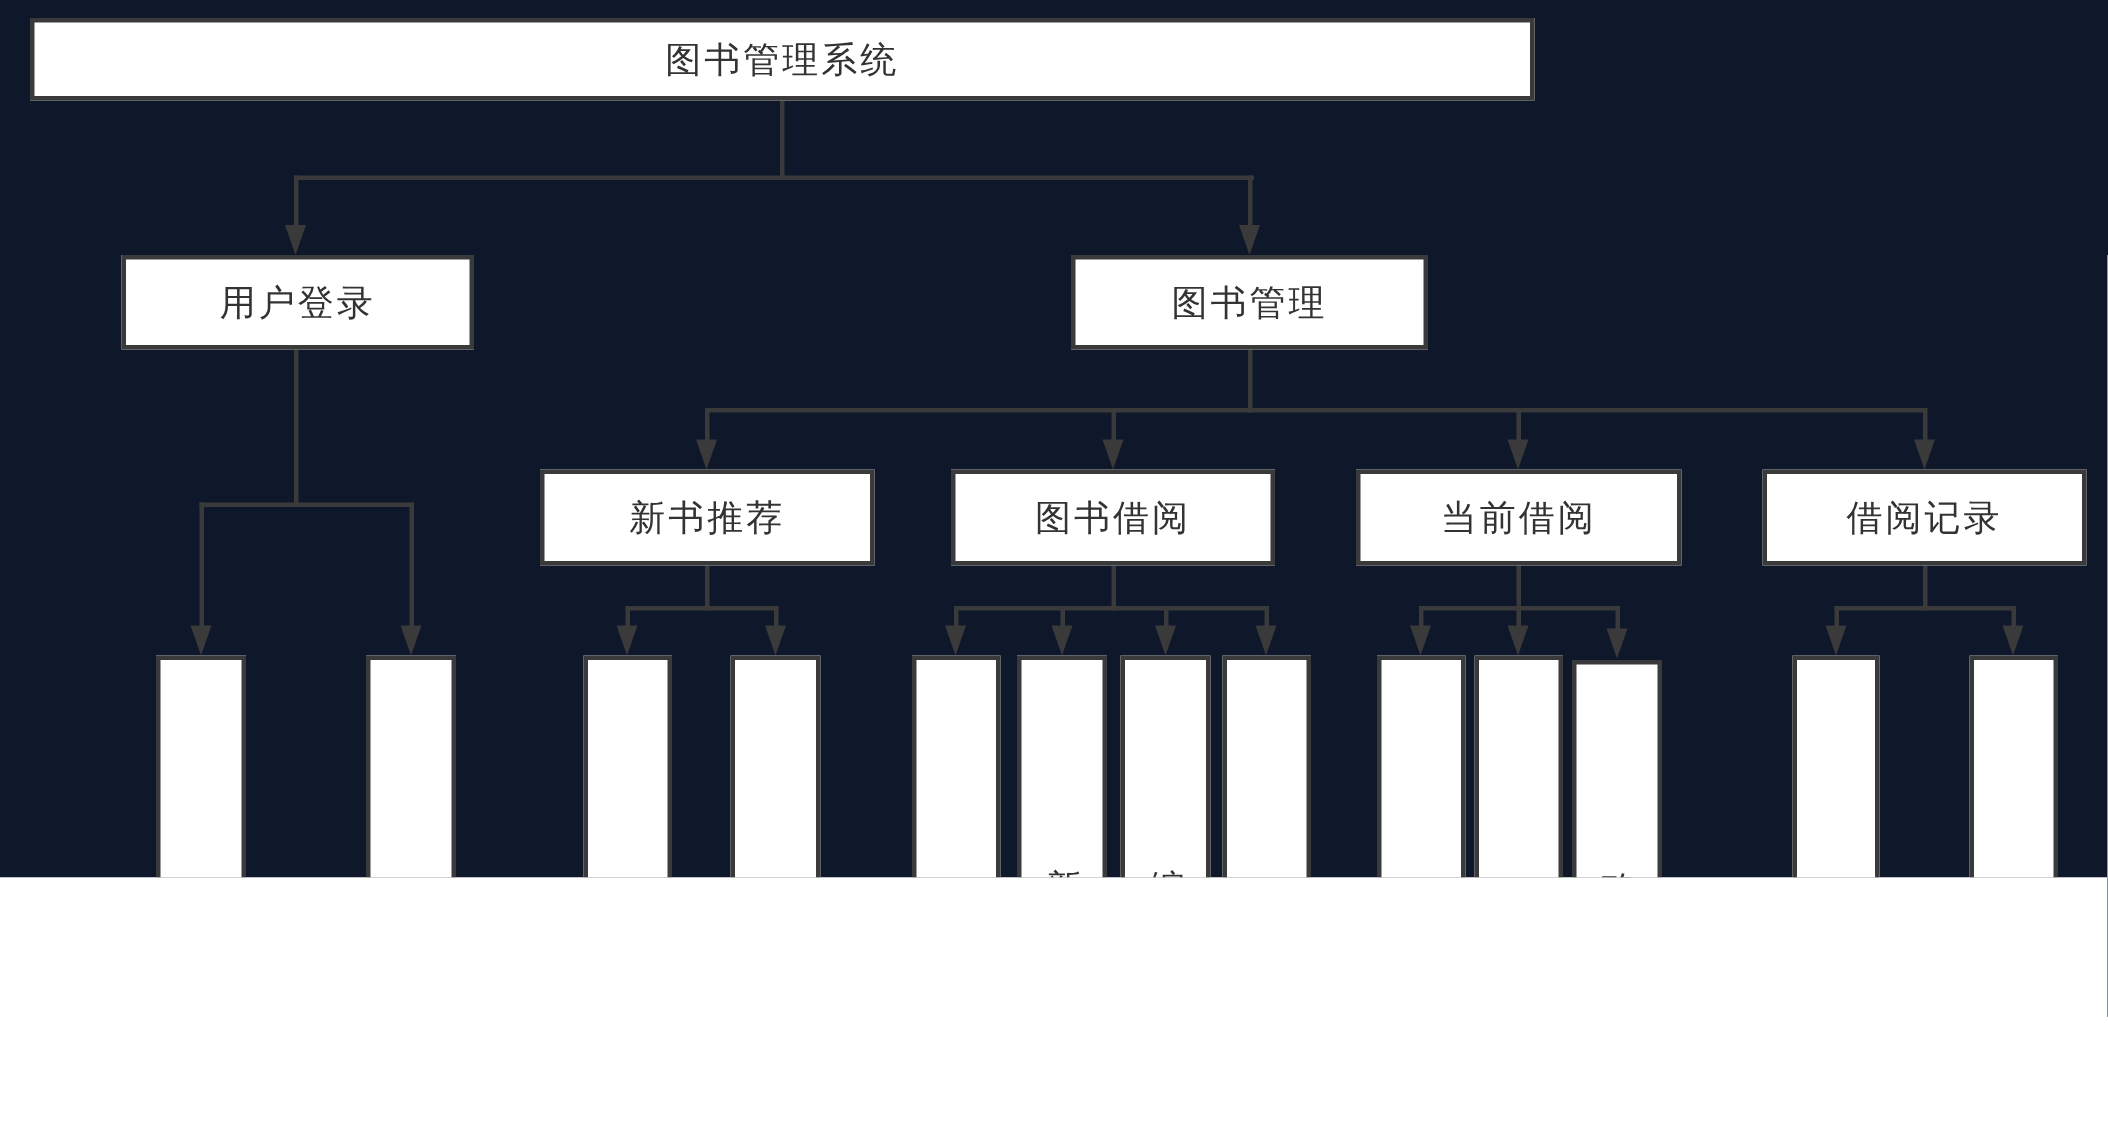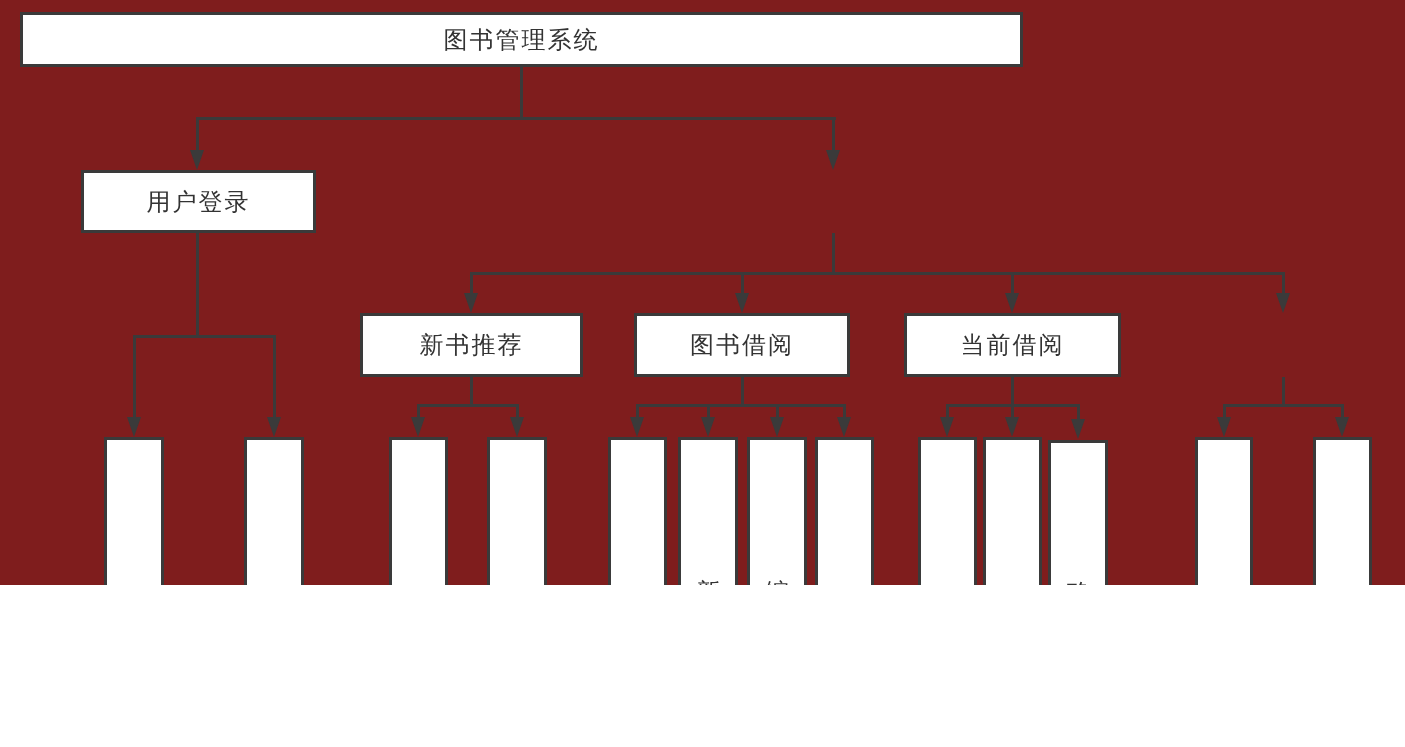--- a/index.html
+++ b/index.html
@@ -1,17 +1,17 @@
 <!DOCTYPE html>
 <html><head>
 <meta charset="utf-8">
 <style>
   html,body{margin:0;padding:0;background:#ffffff;}
   #canvas{
-    position:relative;width:1405px;height:585px;background:#7f1d1d;overflow:hidden;
+    position:relative;width:1405px;height:585px;background:#0f172a;overflow:hidden;
     font-family:"Liberation Sans","DejaVu Sans",sans-serif;color:#333333;
   }
   .box{
     position:absolute;box-sizing:border-box;border:3px solid #3a3a3a;background:#ffffff;
     display:flex;align-items:center;justify-content:center;z-index:2;
   }
   .box.h span{font-size:24px;letter-spacing:2px;white-space:nowrap;}
   .box.v span{
     writing-mode:vertical-rl;font-size:24px;letter-spacing:6px;line-height:1.1;
     white-space:nowrap;
@@ -32,29 +32,35 @@
 
 <div id="canvas">
 
   <div class="box h" style="left:20px;top:12px;width:1003px;height:55px;">
     <span>图书管理系统</span>
   </div>
 
   <div class="box h" style="left:81px;top:170px;width:235px;height:63px;">
     <span>用户登录</span>
   </div>
+  <div class="box h" style="left:714px;top:170px;width:238px;height:63px;">
+    <span>图书管理</span>
+  </div>
 
   <div class="box h" style="left:634px;top:313px;width:216px;height:64px;">
     <span>图书借阅</span>
   </div>
   <div class="box h" style="left:360px;top:313px;width:223px;height:64px;">
     <span>新书推荐</span>
   </div>
   <div class="box h" style="left:904px;top:313px;width:217px;height:64px;">
     <span>当前借阅</span>
+  </div>
+  <div class="box h" style="left:1175px;top:313px;width:216px;height:64px;">
+    <span>借阅记录</span>
   </div>
 
   <div class="box v" style="left:104px;top:437px;width:60px;height:298px;">
     <span>用户登录</span>
   </div>
   <div class="box v" style="left:244px;top:437px;width:60px;height:298px;">
     <span>注销登录</span>
   </div>
 
   <div class="box v" style="left:389px;top:437px;width:59px;height:298px;">

